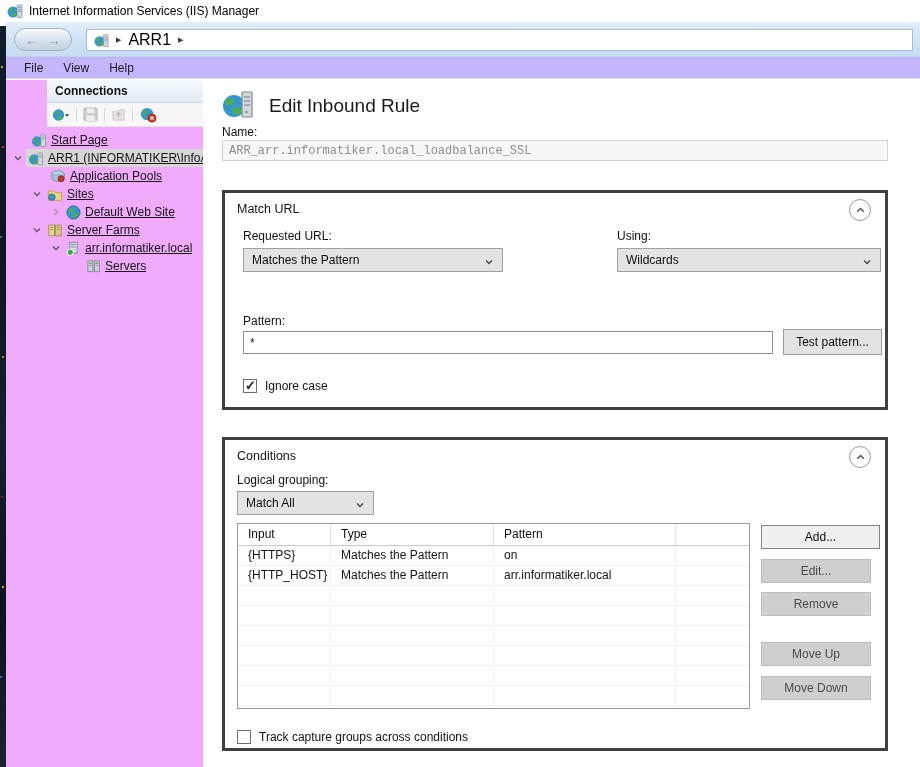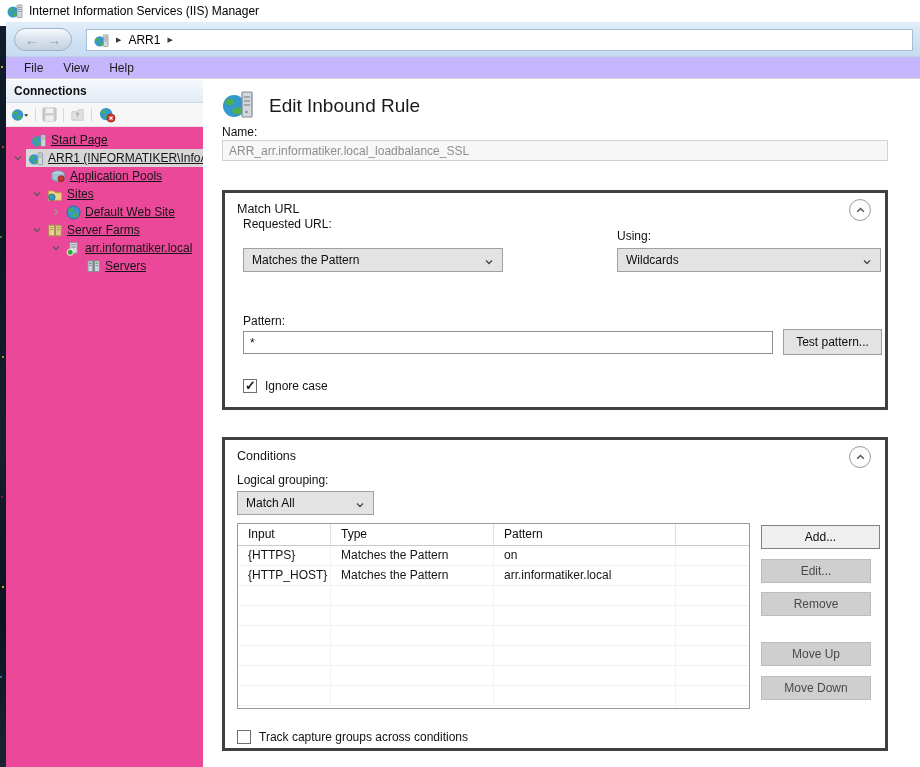--- a/index.html
+++ b/index.html
@@ -22,34 +22,34 @@
   
   .navbar { position:absolute; left:6px; top:22px; right:0; height:35px;
     background:linear-gradient(180deg,#e2eefa 0%,#cfe2f4 55%,#c6dcf1 100%);
     border-bottom:1px solid #bdd2e6; }
   .navpill { position:absolute; left:8px; top:6px; width:58px; height:23px; border-radius:12px;
     background:linear-gradient(180deg,#f7fafd 0%,#dbe4ee 45%,#c4d2df 100%);
     border:1px solid #9fb1c3; display:flex; align-items:center; justify-content:center; gap:8px; }
   .navpill span { font-size:14px; line-height:1; color:#8d9dac; }
   .addressbox { position:absolute; left:80px; top:7px; right:7px; height:22px; background:#fff;
     border:1px solid #a7bdd3; display:flex; align-items:center; gap:7px; padding:0 7px; }
-  .addressbox .crumb { font-size:12px; color:#000; }
+  .addressbox .crumb { font-size:16px; color:#000; }
   .addressbox .sep { font-size:7px; color:#3a3a3a; }
 
   
   .menubar { position:absolute; left:6px; top:57px; right:0; height:22px; background:#c4b5fd;
     border-bottom:1px solid #d6d6d6; display:flex; align-items:center; padding-left:8px; }
   .menubar .mitem { font-size:12px; color:#1b1b1b; padding:3px 10px; }
 
   
   .app-body { position:absolute; left:6px; top:80px; right:0; bottom:0; background:#fff; }
 
   
-  .sidebar { position:absolute; left:0; top:0; width:238px; bottom:0; background:#ec4899;
-    border-right:1px solid #a9a9a9; }
+  .sidebar { position:absolute; left:0; top:0; width:238px; bottom:0; background:#f0abfc;
+    border-right:1px solid #a9a9a9;padding-left:41px; }
   .sb-header { height:23px; background:linear-gradient(180deg,#f5f9fd 0%,#e2ebf5 100%);
     border-bottom:1px solid #cfdae7; display:flex; align-items:center; padding-left:8px;
     font-size:12px; font-weight:bold; color:#101010; }
   .sb-toolbar { height:24px; background:#f7f7f7; border-bottom:1px solid #e3e3e3;
     display:flex; align-items:center; padding-left:5px; gap:3px; }
   .tb-sep { width:1px; height:14px; background:#d8d8d8; margin:0 3px; }
   .tb-btn { display:flex; align-items:center; }
   .tb-btn.disabled { opacity:.45; filter:grayscale(1); }
   .tree { position:absolute; left:0; top:47px; right:0; bottom:0; font-size:12px; color:#151515; }
   .trow { position:absolute; left:0; right:0; height:18px; display:flex; align-items:center; }
@@ -59,21 +59,21 @@
   .row-body .lbl { white-space:nowrap; overflow:hidden;text-decoration:underline; }
   .ticon { flex:none; }
 
   
   .main { position:absolute; left:197px; top:0; right:0; bottom:0; background:#fff; }
   .page-head-icon { position:absolute; left:19px; top:8px; }
   .page-title { position:absolute; left:66px; top:15px; font-size:19px; color:#1a1a1a;text-align:center; }
   .name-label { position:absolute; left:19px; top:45px; font-size:12px; color:#111; }
   .name-input { position:absolute; left:19px; top:60px; width:666px; height:21px;
     background:#f7f7f7; border:1px solid #d2d2d2; color:#8d8d8d; font-size:12px;
-    font-family:Liberation Sans, sans-serif; padding:0 6px; }
+    font-family:Liberation Mono, monospace; padding:0 6px; }
 
   .panel { position:absolute; left:19px; width:666px; background:#fff; border:3px solid #404040; }
   .panel.match-url { top:110px; height:220px; }
   .panel.conditions { top:357px; height:314px; }
   .panel-title { position:absolute; left:12px; top:9px; font-size:12.5px; color:#131313; }
   .collapse-btn { position:absolute; right:14px; top:6px; width:22px; height:22px; border-radius:50%;
     border:1px solid #9c9c9c; background:#fdfdfd; display:flex; align-items:center; justify-content:center; }
 
   .fldlabel { position:absolute; font-size:12px; color:#111; }
   .combo { position:absolute; height:24px; background:#e3e3e3; border:1px solid #a0a0a0;
@@ -338,21 +338,21 @@
     <input class="name-input" disabled="" value="ARR_arr.informatiker.local_loadbalance_SSL" style="">
 
     <div class="panel match-url">
       <div class="panel-title">Match URL</div>
       <div class="collapse-btn">
         <svg width="11" height="11" viewBox="0 0 10 10">
           <polyline points="2,6.2 5,3.2 8,6.2" fill="none" stroke="#5a5a5a" stroke-width="1.4"></polyline>
         </svg>
       </div>
 
-      <div class="fldlabel" style="left:18px; top:24px;">Requested URL:</div>
+      <div class="fldlabel" style="left:18px; top:36px;">Requested URL:</div>
       <div class="combo" style="left:18px; top:55px; width:260px;">
         <span>Matches the Pattern</span>
         <svg class="cchev" width="10" height="10" viewBox="0 0 10 10">
           <polyline points="2,3.5 5,6.5 8,3.5" fill="none" stroke="#454545" stroke-width="1.3"></polyline>
           </svg>
       </div>
 
       <div class="fldlabel" style="left:392px; top:36px;">Using:</div>
       <div class="combo" style="left:392px; top:55px; width:264px;">
         <span>Wildcards</span>

